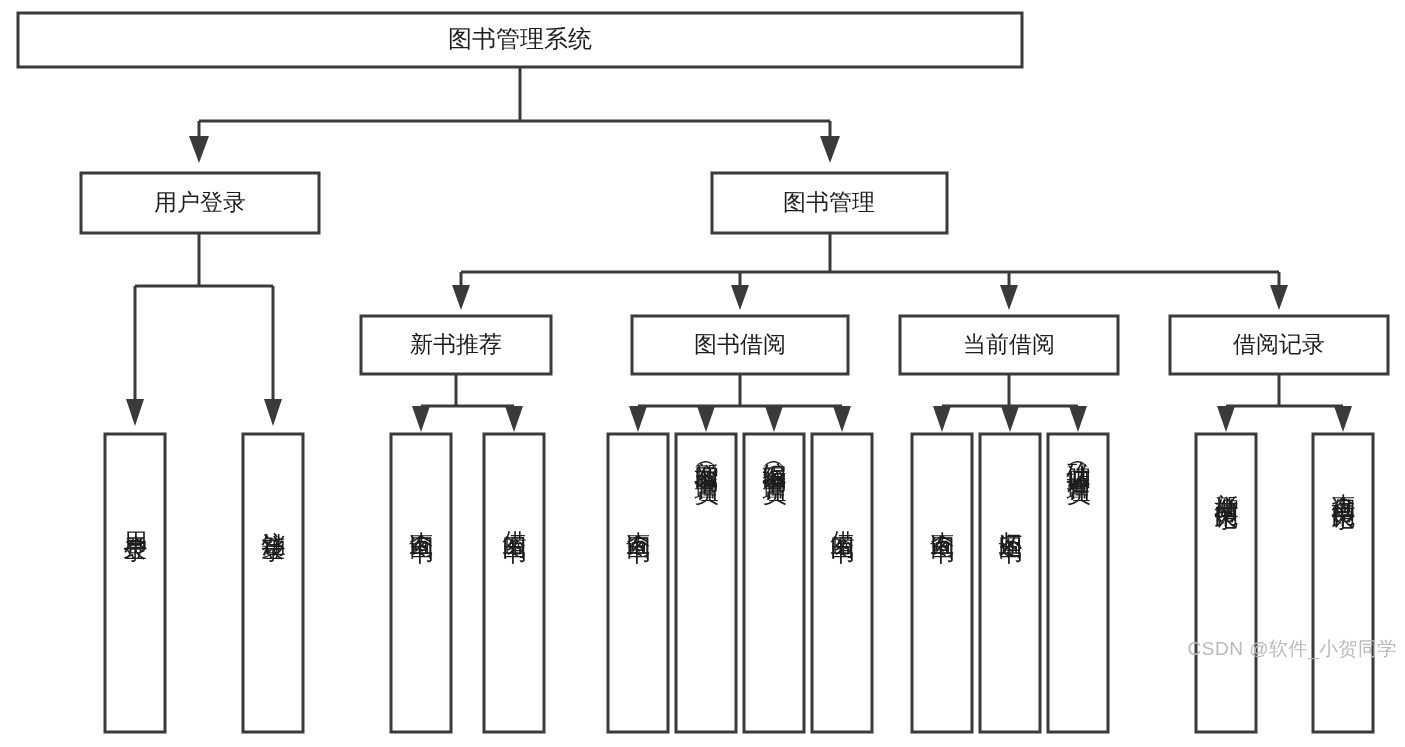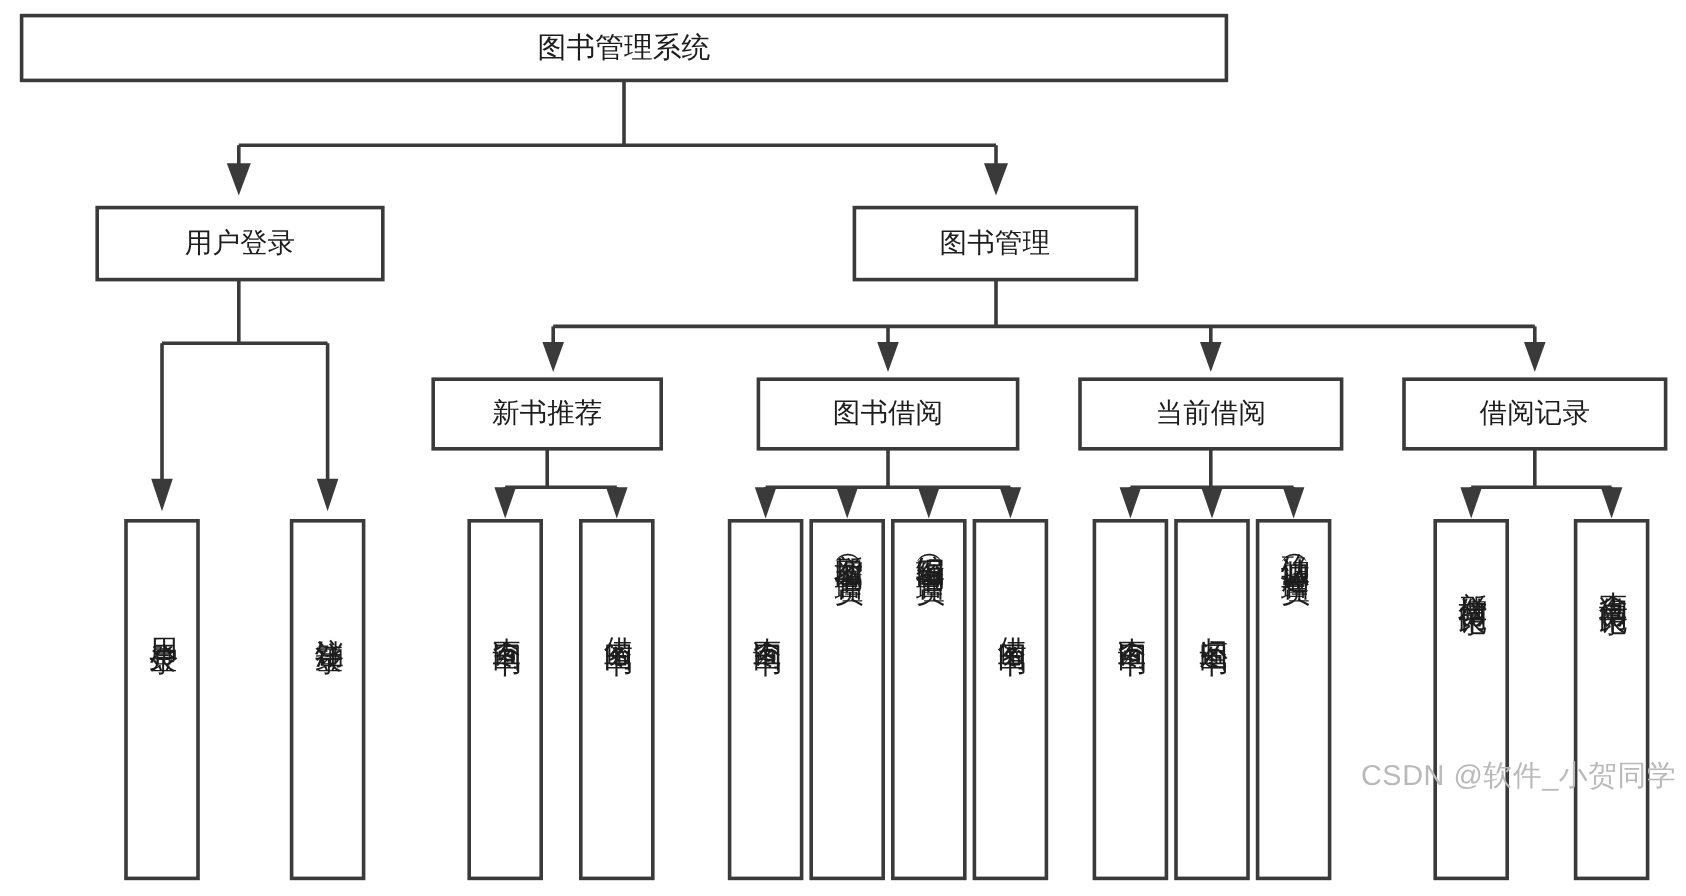--- a/index.html
+++ b/index.html
@@ -71,21 +71,21 @@
     line-height: 1.12;
     letter-spacing: 3px;
     color: #1d1d1d;
     white-space: nowrap;
   }
   .watermark {
     position: absolute;
     right: 8px;
     bottom: 6px;
     font-family: "Liberation Sans", "DejaVu Sans", sans-serif;
-    font-size: 24px;
+    font-size: 19px;
     color: #b9b9b9;
     letter-spacing: 0.5px;
     white-space: nowrap;
   }
 </style>
 </head>
 <body>
 
 <div id="diagram-root">
 

